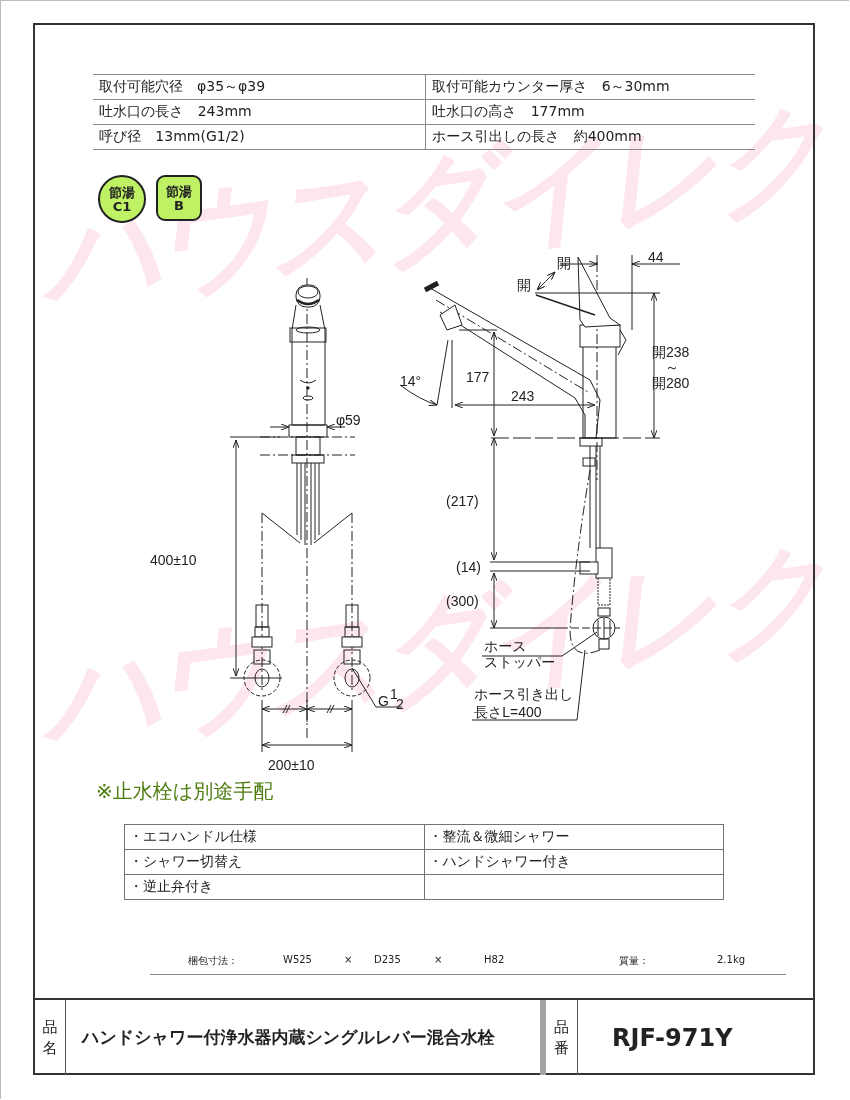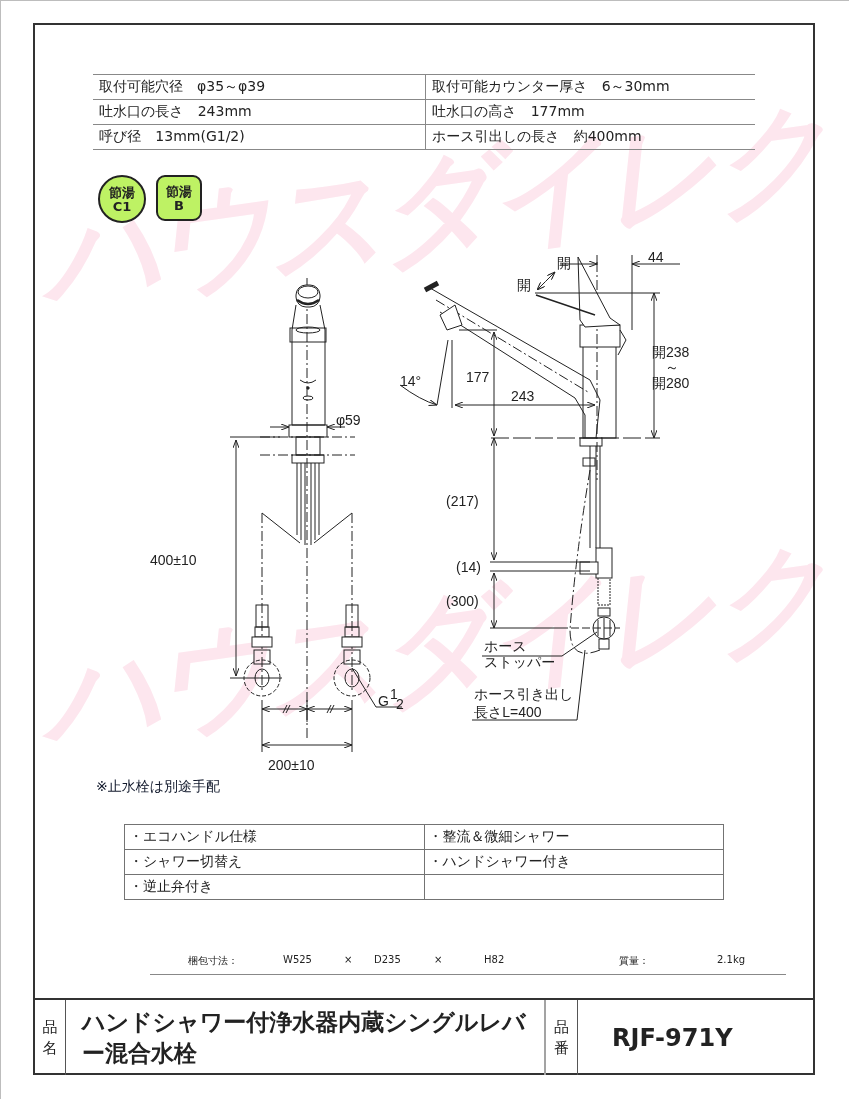--- a/index.html
+++ b/index.html
@@ -13,29 +13,29 @@
   .spec{position:absolute;left:93px;top:74px;width:662px;font-size:14px;}
   .spec td{border-top:1px solid #888;border-bottom:1px solid #888;height:24px;padding:0 6px;white-space:nowrap;}
   .spec td.l{width:320px;border-right:1px solid #888;}
   .badges{position:absolute;left:98px;top:175px;display:flex;gap:10px;}
   .badge{width:48px;height:48px;border:2px solid #222;box-sizing:border-box;display:flex;flex-direction:column;align-items:center;justify-content:center;font-weight:bold;line-height:1;background:#bef264;}
   .badge.circle{border-radius:50%;}
   .badge.round{border-radius:9px;width:46px;height:46px;}
   .badge .top{font-size:13px;}
   .badge .bot{font-size:13px;margin-top:1px;}
   svg.drawing{position:absolute;left:0;top:0;}
-  .note{position:absolute;left:96px;top:778px;color:#0f172a;font-size:14px;}
+  .note{position:absolute;left:96px;top:778px;color:#4d7c0f;font-size:20px;}
   .feat{position:absolute;left:124px;top:824px;width:600px;font-size:14px;}
   .feat td{border:1px solid #737373;height:24px;padding:0 4px;width:292px;}
   .pack{position:absolute;left:150px;top:954px;width:636px;border-bottom:1px solid #888;font-size:10px;height:20px;}
   .pack span{position:absolute;top:0;}
   .footer{position:absolute;left:35px;top:998px;width:778px;height:75px;border-top:2px solid #333;}
   .footer .cell{position:absolute;top:0;height:75px;box-sizing:border-box;}
   .f-lab1{left:0;width:31px;border-right:1px solid #555;font-size:15px;display:flex;flex-direction:column;align-items:center;justify-content:center;line-height:1.4;}
-  .f-name{left:31px;width:480px;border-right:2px solid #a3a3a3;font-size:23px;font-weight:bold;display:flex;align-items:center;padding-left:16px;}
+  .f-name{left:31px;width:480px;border-right:6px solid #a3a3a3;font-size:17px;font-weight:bold;display:flex;align-items:center;padding-left:16px;}
   .f-lab2{left:511px;width:32px;border-right:1px solid #555;font-size:15px;display:flex;flex-direction:column;align-items:center;justify-content:center;line-height:1.4;}
   .f-code{left:543px;width:235px;font-size:24px;font-weight:bold;display:flex;align-items:center;padding-left:34px;}
   .dim{font-family:"Liberation Sans","DejaVu Sans",sans-serif;font-size:14px;fill:#222;}
 </style>
 </head>
 <body>
 
 <div class="page-edge"></div>
 
 <div class="watermark wm1">ハウスダイレクトさくら</div>

